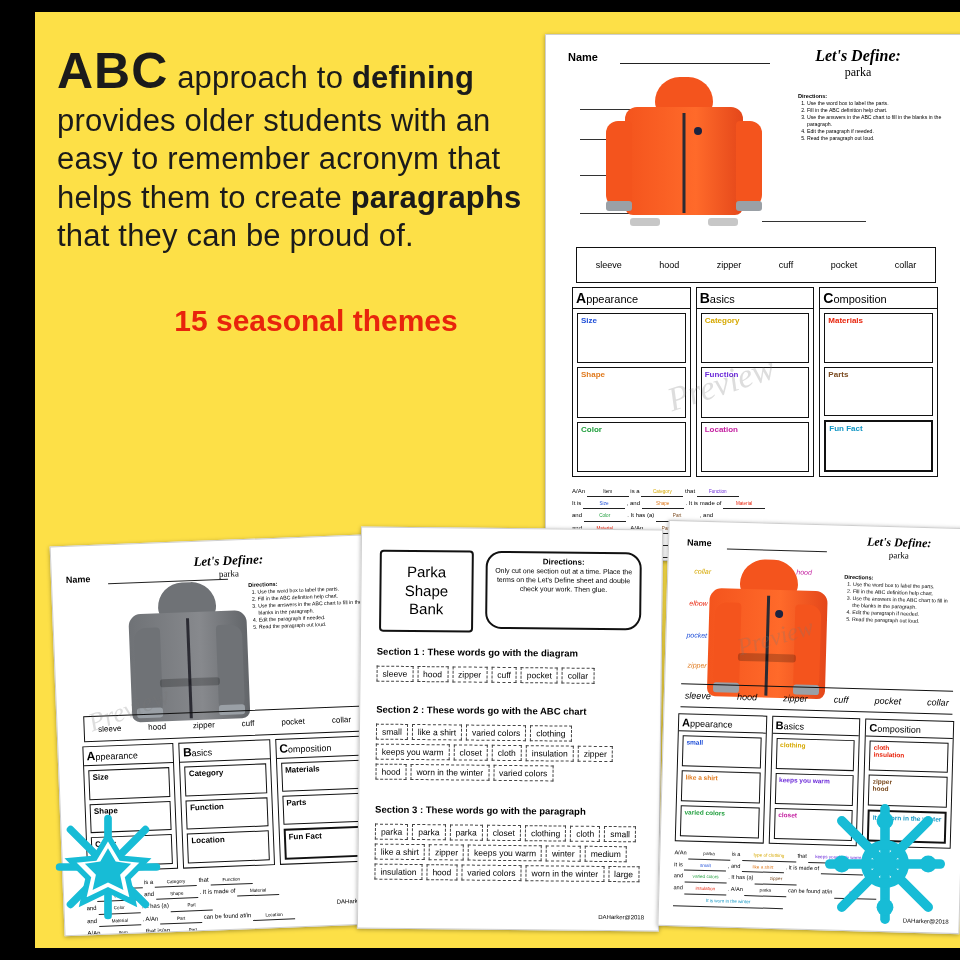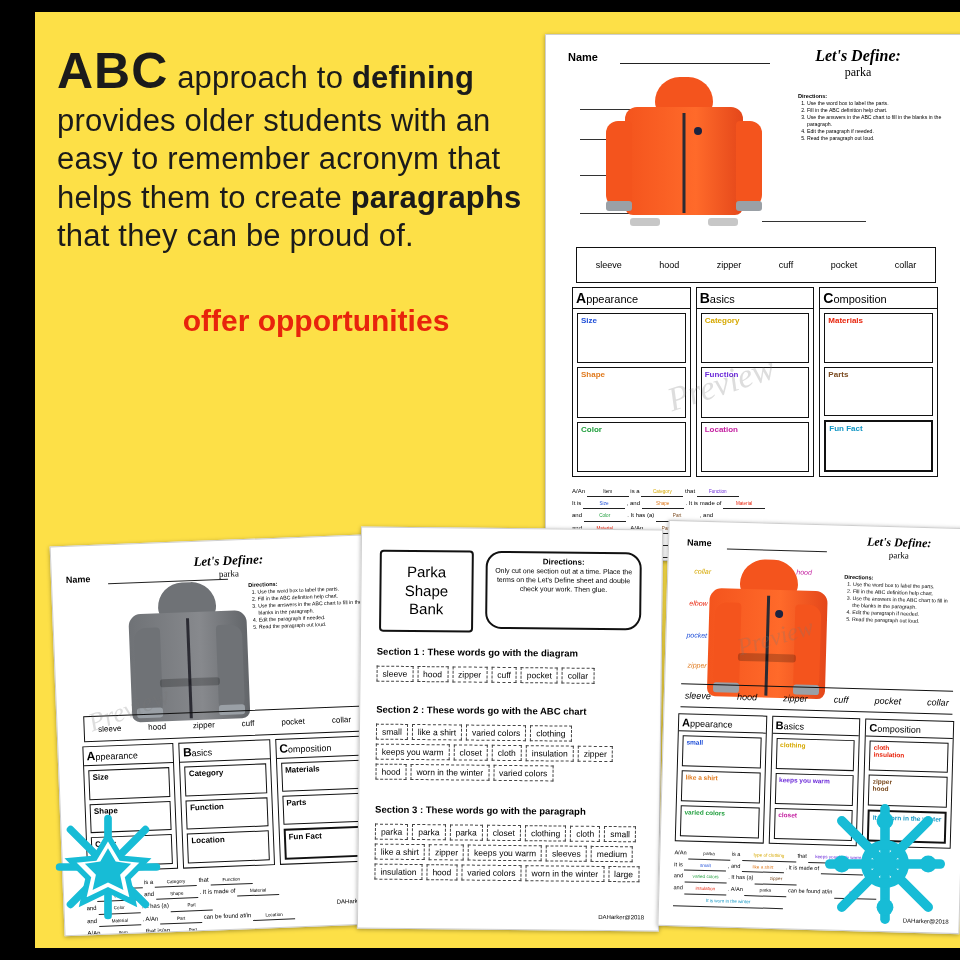--- a/index.html
+++ b/index.html
@@ -123,21 +123,21 @@
 <div class="inner">
 
   <div class="promo">
     <div class="l1">
       <span class="abc">ABC</span><span> approach to </span><span class="b">defining</span>
       <span>provides older students with an easy to remember acronym that helps them to create </span><span class="b">paragraphs</span><span> that they can be proud of.</span>
     </div>
   </div>
 
   <div class="promo2">
-    <div>offer opportunities</div>
+    <div>15 seasonal themes</div>
   </div>
 
   <div class="sheet" id="sheet-main">
     <div class="nmline">Name</div>
     <div class="nmrule"></div>
 
     <div class="ttl">
       <div class="t1 script">Let's Define:</div>
       <div class="t2">parka</div>
     </div>
@@ -407,21 +407,21 @@
       <span class="chip">parka</span>
       <span class="chip">parka</span>
       <span class="chip">parka</span>
       <span class="chip">closet</span>
       <span class="chip">clothing</span>
       <span class="chip">cloth</span>
       <span class="chip">small</span>
       <span class="chip">like a shirt</span>
       <span class="chip">zipper</span>
       <span class="chip">keeps you warm</span>
-      <span class="chip">sleeves</span>
+      <span class="chip">winter</span>
       <span class="chip">medium</span>
       <span class="chip">insulation</span>
       <span class="chip">hood</span>
       <span class="chip">varied colors</span>
       <span class="chip">worn in the winter</span>
       <span class="chip">large</span>
     </div>
     <div class="copy">DAHarker@2018</div>
   </div>
 

